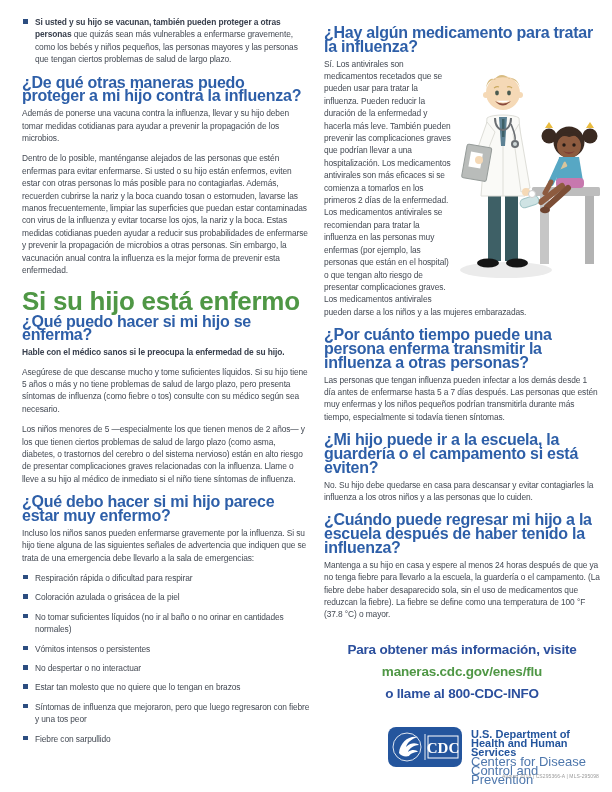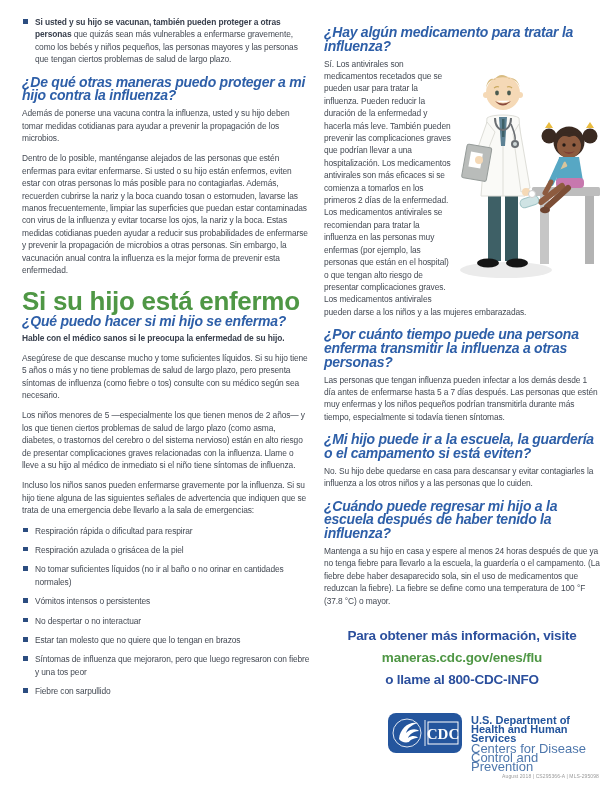--- a/index.html
+++ b/index.html
@@ -5,21 +5,21 @@
   html,body{margin:0;padding:0;background:#ffffff;}
   .page{
     width:612px;height:792px;position:relative;background:#ffffff;
     font-family:"Liberation Sans",sans-serif;color:#444A54;overflow:hidden;
   }
   .cols{display:flex;padding:16px 12px 0 22px;gap:14px;}
   .col-left{width:288px;flex:none;}
   .col-right{width:276px;flex:none;padding-top:10px;}
 
   .body-p{font-size:8.4px;line-height:12.4px;letter-spacing:-0.1px;margin:0 0 8px;color:#444A54;}
-  .q-head{font-size:14px;line-height:13.8px;letter-spacing:-0.25px;font-weight:bold;color:#2E5FA8;margin:10px 0 4px;font-style:italic;}
+  .q-head{font-size:16px;line-height:13.8px;letter-spacing:-0.25px;font-weight:bold;color:#2E5FA8;margin:10px 0 4px;}
   .q-head.first{margin-top:0;}
   .big-green{font-size:26px;line-height:23px;font-weight:bold;color:#4F9745;margin:13px 0 2px;letter-spacing:-0.3px;}
   .lead-bold{font-size:8.4px;line-height:12.4px;font-weight:bold;color:#39404E;margin:0 0 7px;letter-spacing:-0.1px;}
 
   .bullet-item{position:relative;padding-left:13px;font-size:8.4px;line-height:12.4px;letter-spacing:-0.1px;margin:0 0 7px;color:#444A54;}
   .bullet-sq{position:absolute;left:1px;top:3px;width:4.5px;height:4.5px;background:#2C4D80;}
   .warn-list{margin:4px 0 0;padding:0;list-style:none;}
 
   .intro-bold{font-weight:bold;color:#39404E;}
 
@@ -45,34 +45,35 @@
   <div class="cols">
 
     <div class="col-left">
 
       <div class="bullet-item">
         <span class="bullet-sq"></span>
         <span class="intro-bold">Si usted y su hijo se vacunan, también pueden proteger a otras personas</span><span> que quizás sean más vulnerables a enfermarse gravemente, como los bebés y niños pequeños, las personas mayores y las personas que tengan ciertos problemas de salud de largo plazo.</span>
       </div>
 
       <div class="q-head">¿De qué otras maneras puedo proteger a mi hijo contra la influenza?</div>
-      <p class="body-p">Además de ponerse una vacuna contra la influenza, usted y su hijo deben tomar medidas cotidianas para ayudar a prevenir la propagación de los microbios.</p>
+      <p class="body-p">Además de ponerse una vacuna contra la influenza, llevar y su hijo deben tomar medidas cotidianas para ayudar a prevenir la propagación de los microbios.</p>
       <p class="body-p">Dentro de lo posible, manténganse alejados de las personas que estén enfermas para evitar enfermarse. Si usted o su hijo están enfermos, eviten estar con otras personas lo más posible para no contagiarlas. Además, recuerden cubrirse la nariz y la boca cuando tosan o estornuden, lavarse las manos frecuentemente, limpiar las superficies que puedan estar contaminadas con virus de la influenza y evitar tocarse los ojos, la nariz y la boca. Estas medidas cotidianas pueden ayudar a reducir sus probabilidades de enfermarse y prevenir la propagación de microbios a otras personas. Sin embargo, la vacunación anual contra la influenza es la mejor forma de prevenir esta enfermedad.</p>
 
       <div class="big-green">Si su hijo está enfermo</div>
       <div class="q-head first" style="margin-top:2px;">¿Qué puedo hacer si mi hijo se enferma?</div>
       <div class="lead-bold">Hable con el médico sanos si le preocupa la enfermedad de su hijo.</div>
       <p class="body-p">Asegúrese de que descanse mucho y tome suficientes líquidos. Si su hijo tiene 5 años o más y no tiene problemas de salud de largo plazo, pero presenta síntomas de influenza (como fiebre o tos) consulte con su médico según sea necesario.</p>
       <p class="body-p">Los niños menores de 5 —especialmente los que tienen menos de 2 años— y los que tienen ciertos problemas de salud de largo plazo (como asma, diabetes, o trastornos del cerebro o del sistema nervioso) están en alto riesgo de presentar complicaciones graves relacionadas con la influenza. Llame o lleve a su hijo al médico de inmediato si el niño tiene síntomas de influenza.</p>
 
+      <div class="q-head">¿Qué debo hacer si mi hijo parece estar muy enfermo?</div>
       <p class="body-p">Incluso los niños sanos pueden enfermarse gravemente por la influenza. Si su hijo tiene alguna de las siguientes señales de advertencia que indiquen que se trata de una emergencia debe llevarlo a la sala de emergencias:</p>
 
       <ul class="warn-list">
         <li class="bullet-item"><span class="bullet-sq"></span><span>Respiración rápida o dificultad para respirar</span></li>
-        <li class="bullet-item"><span class="bullet-sq"></span><span>Respiración azulada o grisácea de la piel</span></li>
+        <li class="bullet-item"><span class="bullet-sq"></span><span>Coloración azulada o grisácea de la piel</span></li>
         <li class="bullet-item"><span class="bullet-sq"></span><span>No tomar suficientes líquidos (no ir al baño o no orinar en cantidades normales)</span></li>
         <li class="bullet-item"><span class="bullet-sq"></span><span>Vómitos intensos o persistentes</span></li>
         <li class="bullet-item"><span class="bullet-sq"></span><span>No despertar o no interactuar</span></li>
         <li class="bullet-item"><span class="bullet-sq"></span><span>Estar tan molesto que no quiere que lo tengan en brazos</span></li>
         <li class="bullet-item"><span class="bullet-sq"></span><span>Síntomas de influenza que mejoraron, pero que luego regresaron con fiebre y una tos peor</span></li>
         <li class="bullet-item"><span class="bullet-sq"></span><span>Fiebre con sarpullido</span></li>
       </ul>
     </div>
 
     <div class="col-right">

